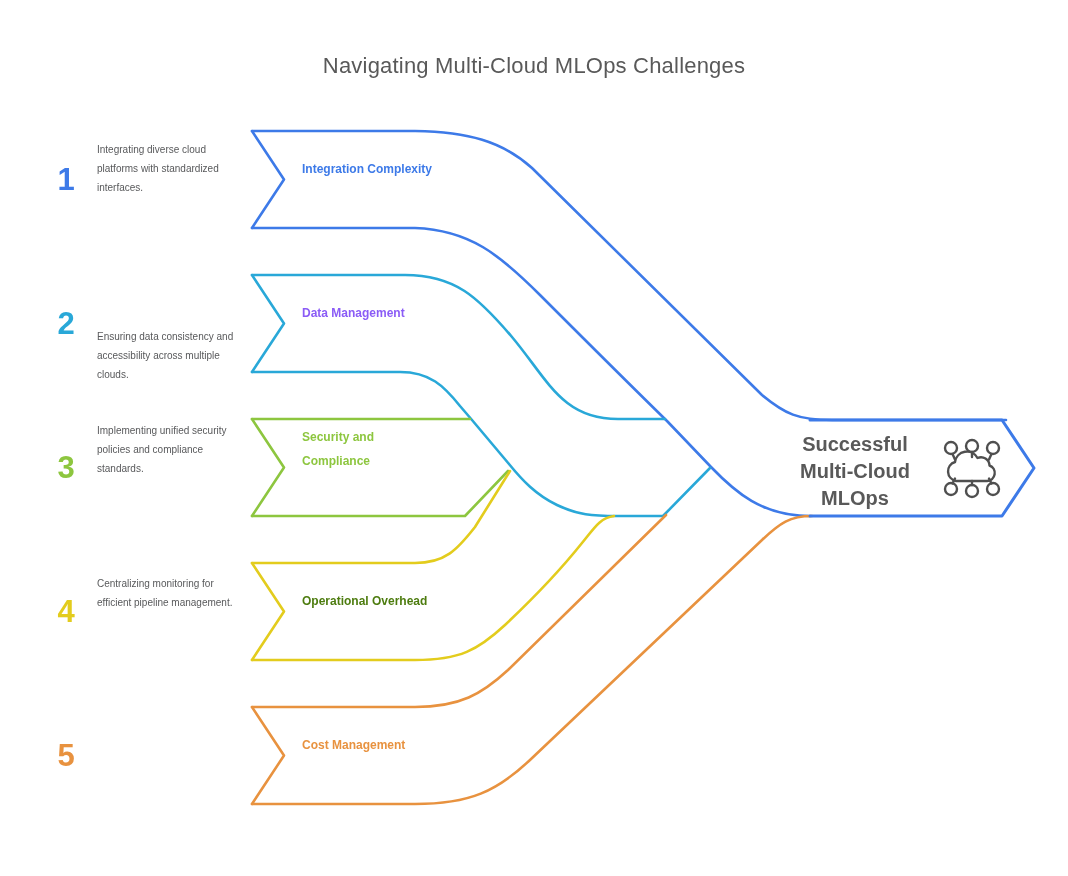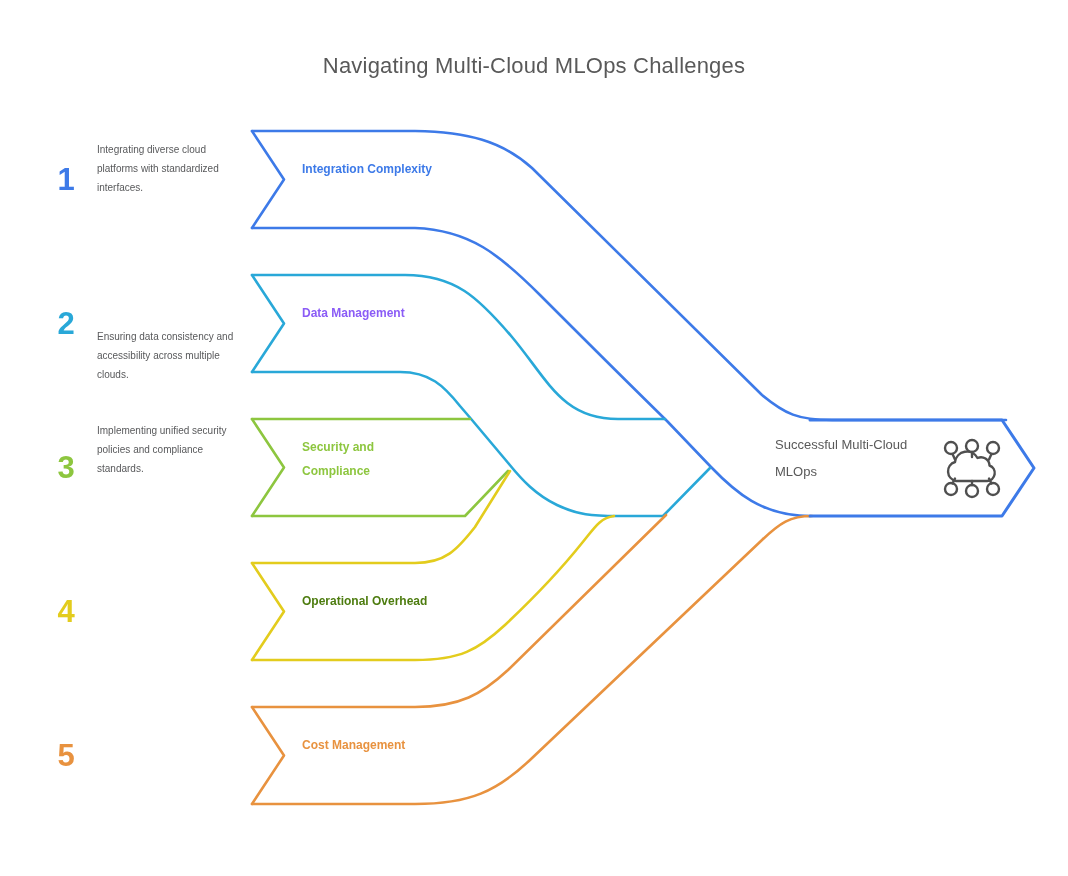--- a/index.html
+++ b/index.html
@@ -23,24 +23,24 @@
   .num1{top:164px;} .num2{top:308px;} .num3{top:452px;} .num4{top:596px;} .num5{top:740px;}
   .desc{
     position:absolute;left:97px;width:145px;
     font-size:10px;line-height:19px;color:#58595b;
   }
   .desc1{top:140px;} .desc2{top:286px;margin-top:41px;} .desc3{top:421px;} .desc4{top:574px;} .desc5{top:718px;}
   .bandlabel{
     position:absolute;left:302px;width:140px;
     font-size:12px;font-weight:700;line-height:24px;
   }
-  .blab1{top:157px;} .blab2{top:301px;} .blab3{top:435px;} .blab4{top:589px;} .blab5{top:733px;}
+  .blab1{top:157px;} .blab2{top:301px;} .blab3{top:425px;} .blab4{top:589px;} .blab5{top:733px;}
   .result-label{
     position:absolute;left:775px;top:431px;width:160px;
-    text-align:left;font-size:13px;font-weight:400;line-height:27px;color:#595959;
+    text-align:center;font-size:20px;font-weight:700;line-height:27px;color:#595959;
   }
 </style>
 </head>
 <body>
 
 <div class="canvas">
 
   <svg class="flow-svg" viewBox="0 0 1068 876" fill="none" stroke-linecap="round" stroke-linejoin="round">
 
     <g stroke-width="2.6">
@@ -95,20 +95,21 @@
 
   <div class="num num2" style="color: rgb(41, 168, 216);">2</div>
   <div class="desc desc2">Ensuring data consistency and accessibility across multiple clouds.</div>
   <div class="bandlabel blab2" style="color: #8b5cf6;">Data Management</div>
 
   <div class="num num3" style="color: rgb(141, 198, 63);">3</div>
   <div class="desc desc3">Implementing unified security policies and compliance standards.</div>
   <div class="bandlabel blab3" style="color: rgb(141, 198, 63);">Security and Compliance</div>
 
   <div class="num num4" style="color: rgb(227, 204, 29);">4</div>
+  <div class="desc desc4">Centralizing monitoring for efficient pipeline management.</div>
   <div class="bandlabel blab4" style="color: #4d7c0f;">Operational Overhead</div>
 
   <div class="num num5" style="color: rgb(232, 146, 63);">5</div>
   <div class="bandlabel blab5" style="color: rgb(232, 146, 63);">Cost Management</div>
 
   <div class="result-label" style="color: rgb(89, 89, 89);">Successful Multi-Cloud MLOps</div>
 
 </div>
 
 </body></html>

